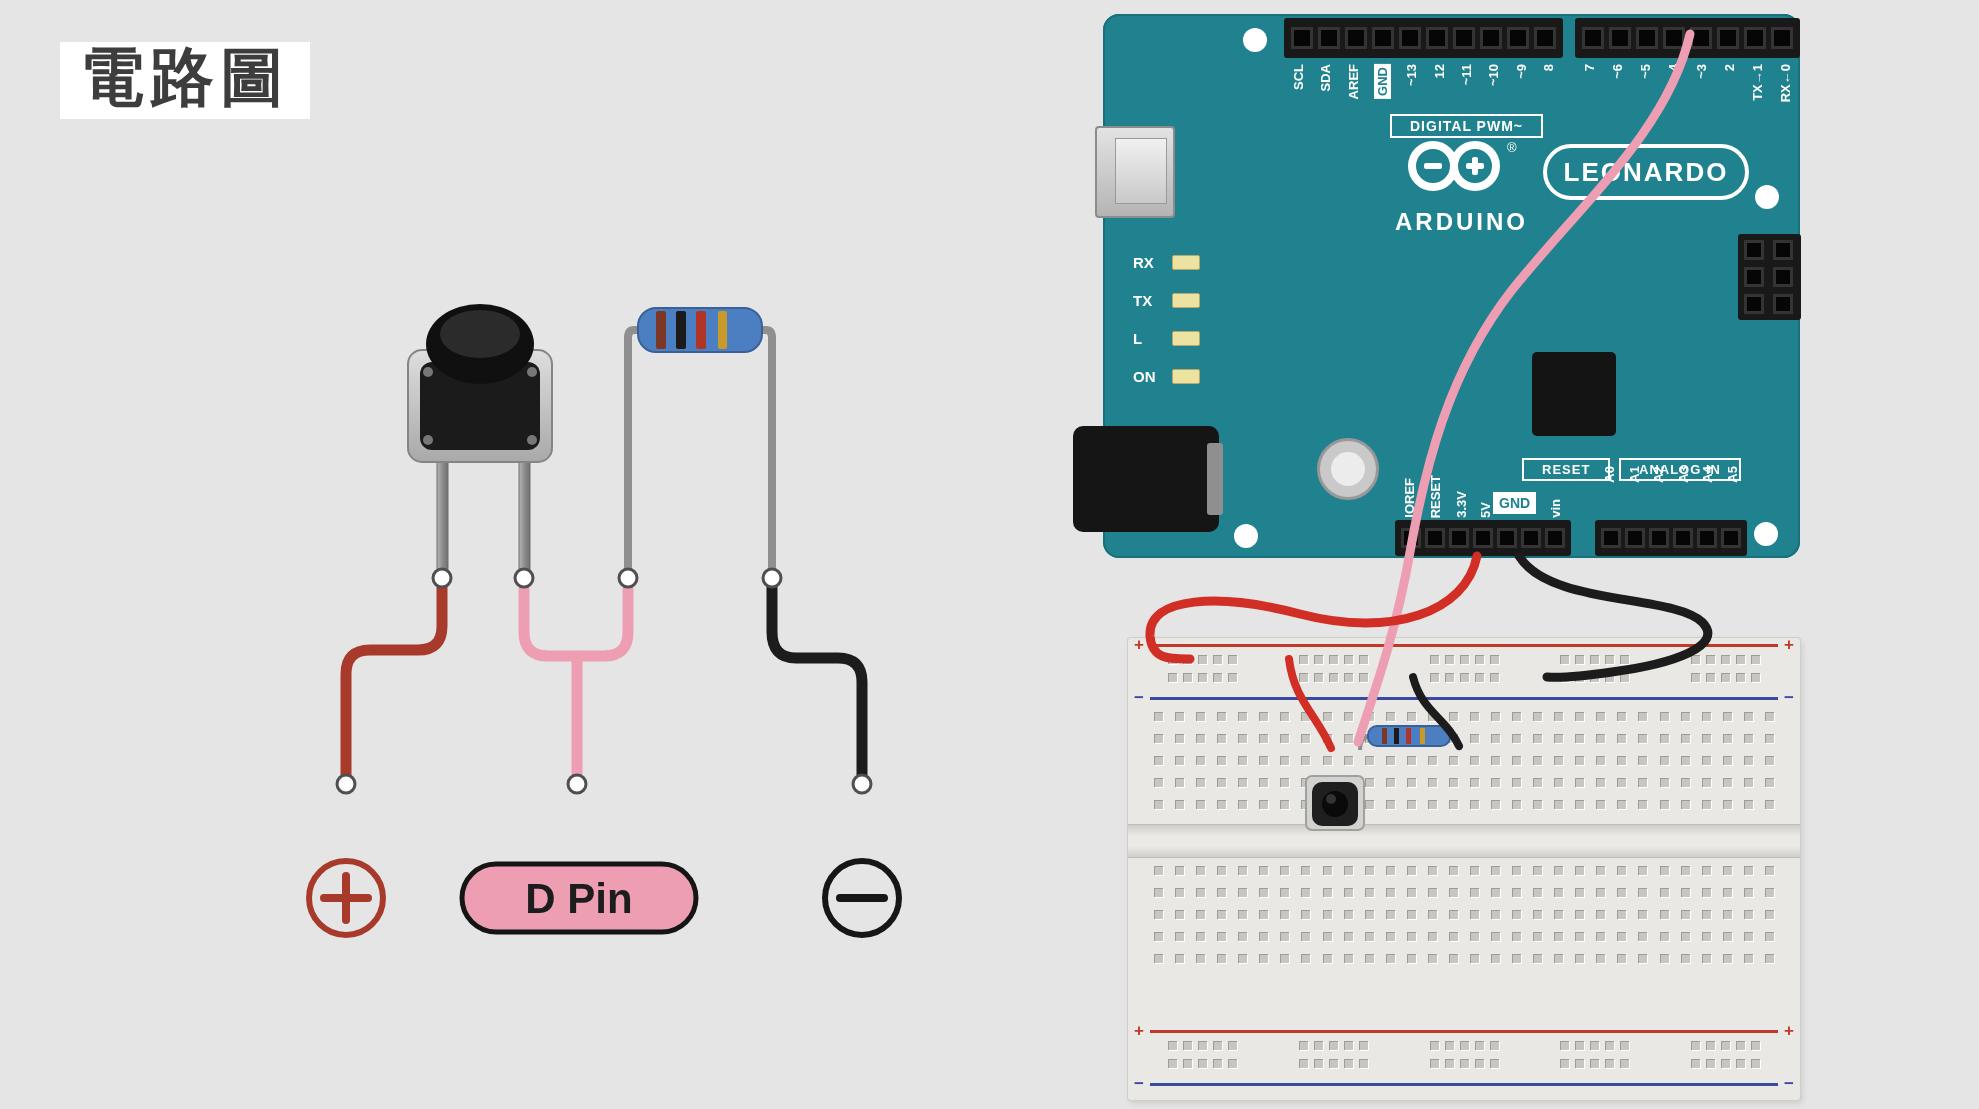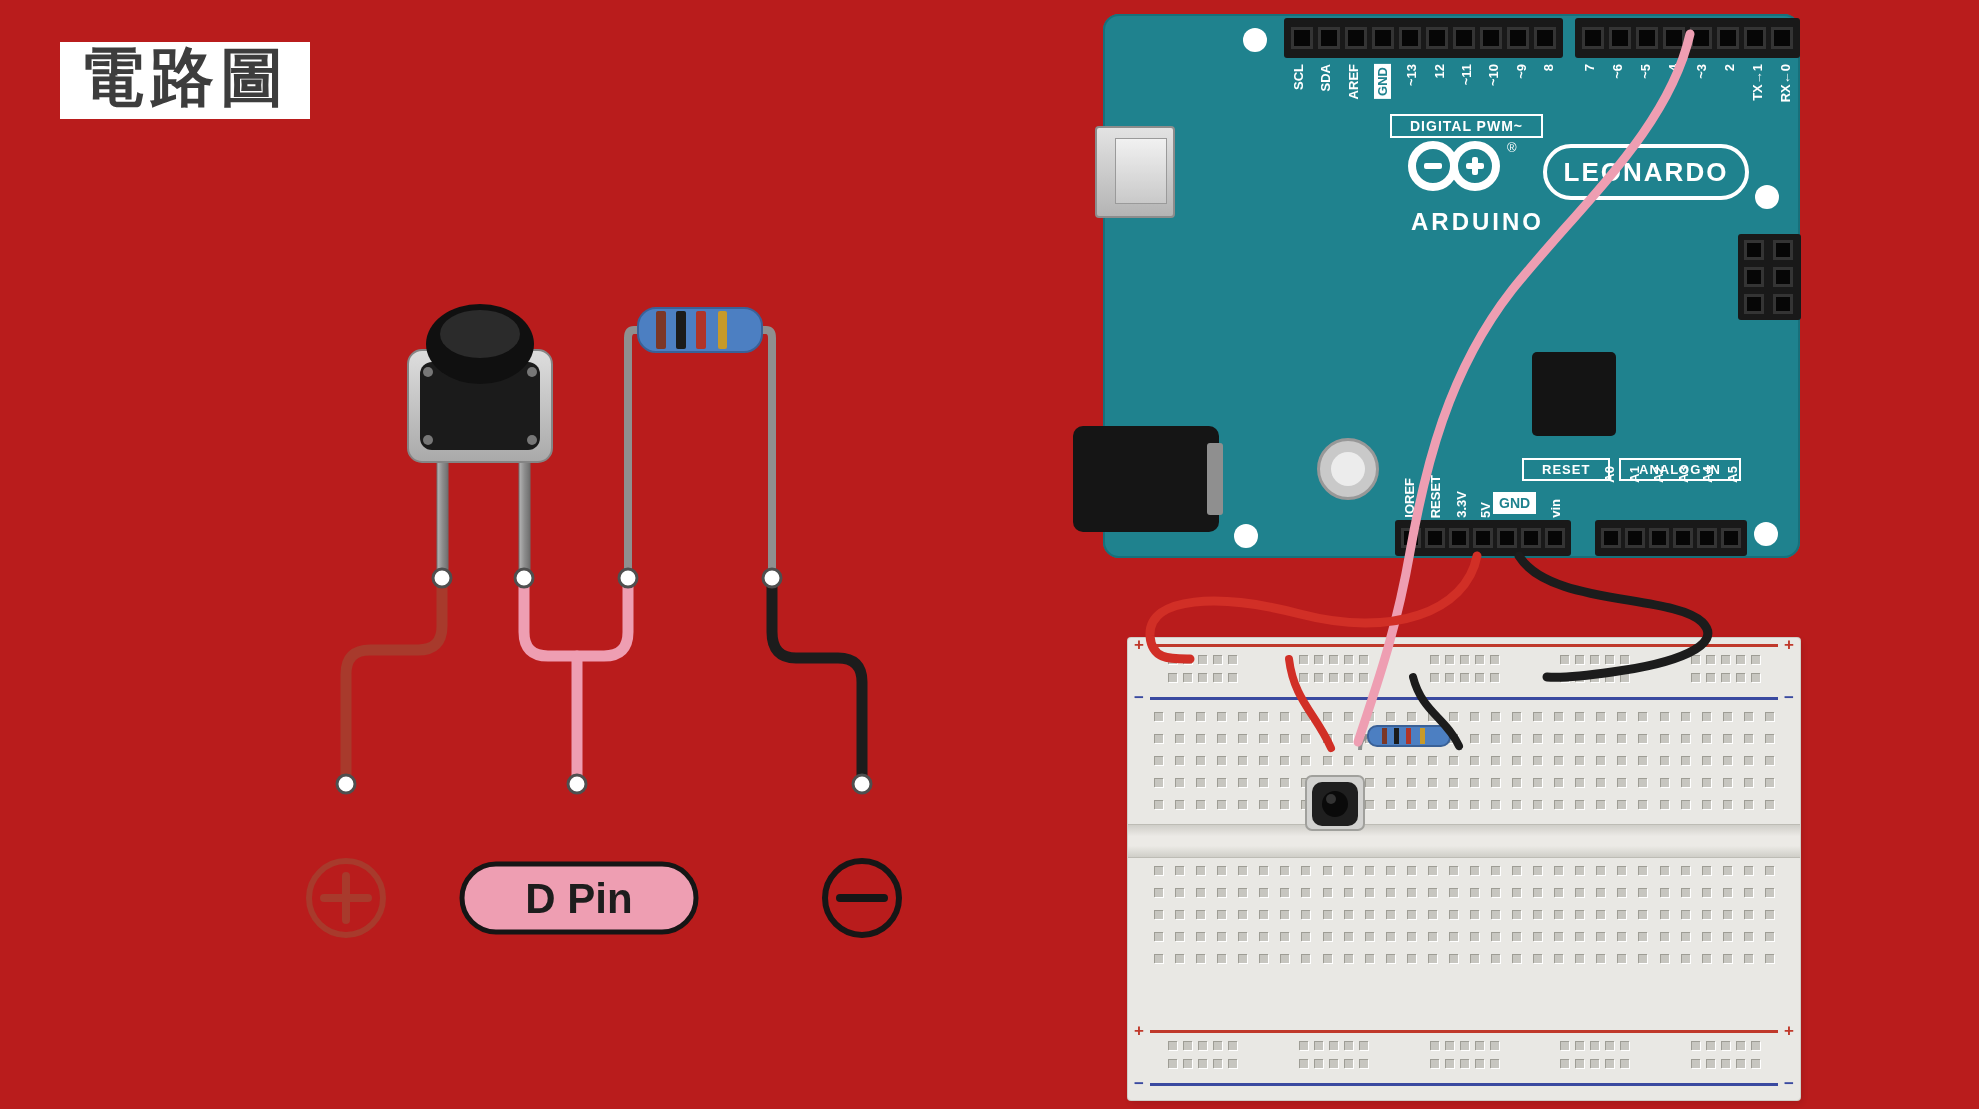--- a/index.html
+++ b/index.html
@@ -1,37 +1,37 @@
 <!DOCTYPE html>
 <html><head>
 <meta charset="utf-8">
 <style>
   html,body{margin:0;padding:0;}
   body{font-family:"Liberation Sans",sans-serif;}
-  .stage{position:relative;width:1979px;height:1109px;background:#b91c1c;overflow:hidden;}
+  .stage{position:relative;width:1979px;height:1109px;background:#e5e5e5;overflow:hidden;}
 
   
   .title-box{position:absolute;left:60px;top:42px;background:#ffffff;padding:2px 20px 8px 20px;
     font-size:64px;font-weight:700;color:#3d3d3d;letter-spacing:6px;line-height:1.05;}
 
   
   .board{position:absolute;left:1103px;top:14px;width:697px;height:544px;background:#1f828e;
     border-radius:16px;box-shadow:inset 0 0 0 2px #17707b;}
   .board .mhole{position:absolute;width:24px;height:24px;border-radius:50%;background:#fff;}
   .hstrip{position:absolute;display:flex;gap:5px;padding:9px 7px;background:#191919;border-radius:3px;}
   .apin{width:22px;height:22px;background:#060606;box-shadow:inset 0 0 0 3px #343434;}
   .bstrip{position:absolute;display:flex;gap:4px;padding:8px 6px;background:#191919;border-radius:3px;}
   .bpin{width:20px;height:20px;background:#060606;box-shadow:inset 0 0 0 3px #343434;}
   .pinlabels{position:absolute;display:flex;justify-content:space-between;align-items:flex-start;padding:0 8px;box-sizing:border-box;}
   .pinlabel{writing-mode:vertical-rl;transform:rotate(180deg);font-size:13px;font-weight:700;color:#fff;line-height:1;}
   .pinlabel.hl{background:#fff;color:#1f828e;padding:3px 2px;}
   .outline-label{position:absolute;border:2px solid #fff;color:#fff;font-size:14px;font-weight:700;
     letter-spacing:1px;padding:2px 18px;white-space:nowrap;}
   .brand{position:absolute;left:292px;top:194px;width:126px;text-align:left;color:#fff;
-    font-size:24px;font-weight:700;letter-spacing:3px;margin-left:16px;}
+    font-size:24px;font-weight:700;letter-spacing:3px;}
   .model-pill{position:absolute;left:440px;top:130px;width:198px;height:48px;border:4px solid #fff;
     border-radius:28px;display:flex;align-items:center;justify-content:center;color:#fff;
     font-size:26px;font-weight:700;letter-spacing:2px;}
   .ledblock{position:absolute;left:30px;top:236px;}
   .ledrow{display:flex;align-items:center;gap:9px;height:24px;margin-bottom:14px;}
   .ledlabel{color:#fff;font-size:15px;font-weight:700;width:30px;}
   .ledchip{width:26px;height:13px;background:#ece2a2;border:1px solid #b9a86a;border-radius:2px;}
   .chip{position:absolute;left:429px;top:338px;width:84px;height:84px;background:#141414;border-radius:5px;}
   .reset-btn{position:absolute;left:214px;top:424px;width:56px;height:56px;border-radius:50%;
     background:#c9c9c9;border:3px solid #989898;}
@@ -135,20 +135,38 @@
       <circle cx="38" cy="28" r="21" fill="none" stroke="#ffffff" stroke-width="8"></circle>
       <circle cx="80" cy="28" r="21" fill="none" stroke="#ffffff" stroke-width="8"></circle>
       <rect x="29" y="25" width="18" height="6" rx="2" fill="#ffffff"></rect>
       <rect x="71" y="25" width="18" height="6" rx="2" fill="#ffffff"></rect>
       <rect x="77" y="19" width="6" height="18" rx="2" fill="#ffffff"></rect>
       <text x="112" y="14" font-size="13" fill="#ffffff" font-family="Liberation Sans, sans-serif">®</text>
     </svg>
     <div class="brand">ARDUINO</div>
     <div class="model-pill">LEONARDO</div>
 
+    <div class="ledblock">
+        <div class="ledrow">
+          <span class="ledlabel">RX</span>
+          <span class="ledchip"></span>
+        </div>
+        <div class="ledrow">
+          <span class="ledlabel">TX</span>
+          <span class="ledchip"></span>
+        </div>
+        <div class="ledrow">
+          <span class="ledlabel">L</span>
+          <span class="ledchip"></span>
+        </div>
+        <div class="ledrow">
+          <span class="ledlabel">ON</span>
+          <span class="ledchip"></span>
+        </div>
+      </div>
 
     <div class="chip"></div>
     <div class="reset-btn"></div>
     <div class="usb"></div>
     <div class="jack"></div>
     <div class="icsp">
         <span class="bpin"></span>
         <span class="bpin"></span>
         <span class="bpin"></span>
         <span class="bpin"></span>

